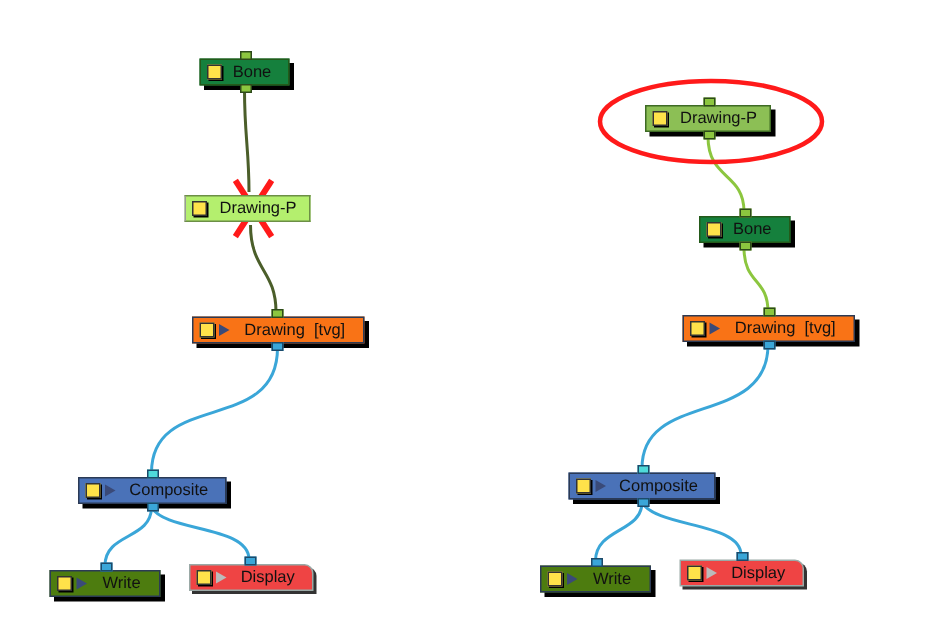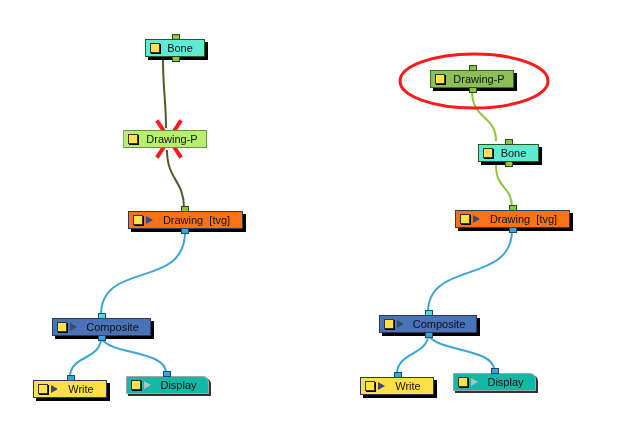--- a/index.html
+++ b/index.html
@@ -12,34 +12,34 @@
   .node .chk { position:absolute; left:4px; top:3px; width:8px; height:8px;
                background:#ffe24a; border:1px solid #333; box-shadow:1px 1px 0 #000; }
   .node .arr { position:absolute; left:17px; top:4px; width:0; height:0;
                border-top:4px solid transparent; border-bottom:4px solid transparent;
                border-left:7px solid #3a4a78; }
   .node .lbl { position:absolute; left:0; right:0; text-align:center; top:0; }
   .node.witharr .lbl { left:22px; }
   .node .port { position:absolute; width:8px; height:6px; border:1px solid #2d4a1a; box-sizing:border-box; }
   .port.top { top:-6px; }
   .port.bot { bottom:-6px; }
-  .bone { background:#5eead4; border-color:#245a1a;margin-left:12px; }
+  .bone { background:#15803d; border-color:#245a1a; }
   .bone .port { background:#8cc63f; }
   .peg { background:#8cbf55; border-color:#3e6b25; }
   .peg .port { background:#8cc63f; }
   .peg-off { background:#b4ef6e; border-color:#6c8f46; box-shadow:none; border-left-color:#999; }
   .draw { background:#f97316; }
   .draw .port.top { background:#8cc63f; border-color:#2d4a1a; }
   .draw .port.bot { background:#3aa6d8; border-color:#1c4a6a; }
   .comp { background:#4a72b8; }
   .comp .port.top { background:#4fdada; border-color:#1c4a6a; }
   .comp .port.bot { background:#3aa6d8; border-color:#1c4a6a; }
-  .write { background:#fde047; }
+  .write { background:#4d7c0f; }
   .write .port { background:#3aa6d8; border-color:#1c4a6a; }
-  .disp { background:#14b8a6; border-color:#9aa9a6; border-radius:0 6px 0 0; box-shadow:2px 2px 0 #333; }
+  .disp { background:#ef4444; border-color:#9aa9a6; border-radius:0 6px 0 0; box-shadow:2px 2px 0 #333; }
   .disp .arr { border-left-color:#bbbbbb; }
   .disp .port { background:#3aa6d8; border-color:#1c4a6a; }
 </style>
 </head>
 <body>
 
 <svg id="wires" viewBox="0 0 617 422">
 
   <path d="M163 60 C163 90 166 100 166 128" stroke="#4b5e2a" stroke-width="2" fill="none"></path>
   <path d="M167 150 C167 180 184 180 184 208" stroke="#4b5e2a" stroke-width="2" fill="none"></path>

